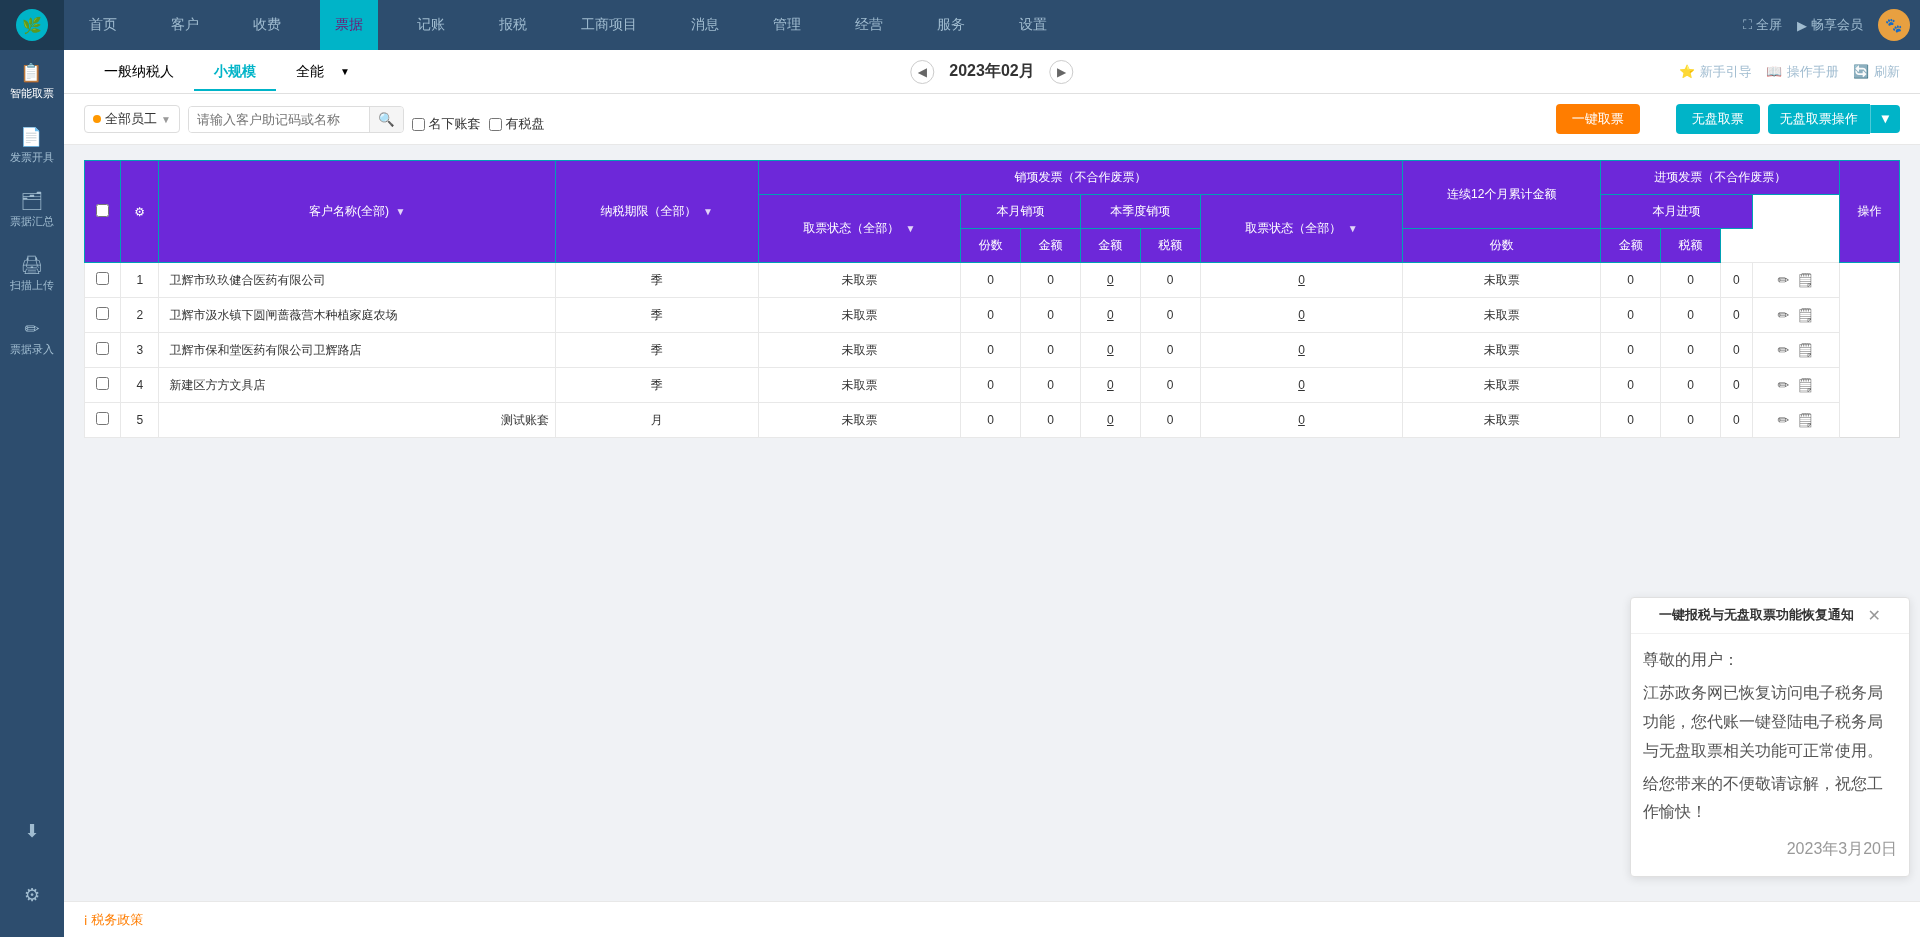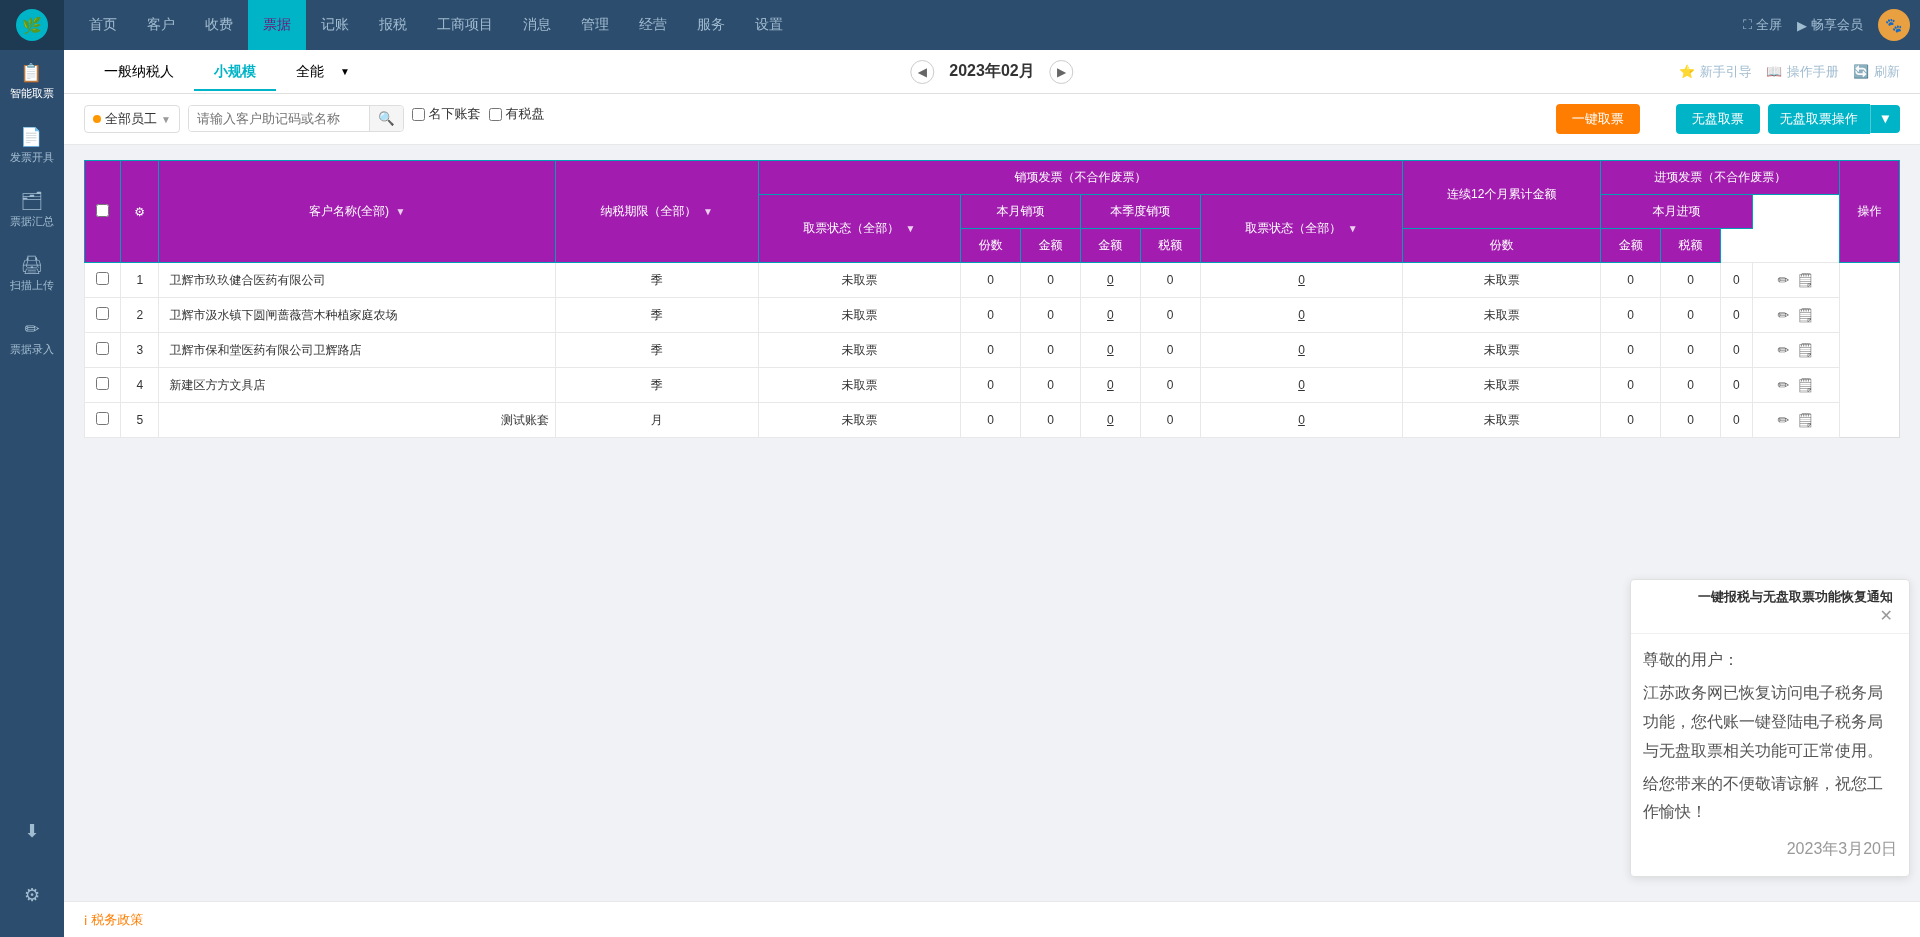--- a/index.html
+++ b/index.html
@@ -66,20 +66,21 @@
     }
 
     
     .top-nav {
       height: 50px;
       background: #2d4d6e;
       display: flex;
       align-items: center;
       padding: 0 10px;
       flex-shrink: 0;
+      gap: 24px;
     }
     .nav-item {
       color: #a0bcd0;
       padding: 0 15px;
       height: 50px;
       display: flex;
       align-items: center;
       cursor: pointer;
       font-size: 14px;
     }
@@ -144,21 +145,21 @@
       background: white;
       padding: 10px 20px;
       display: flex;
       align-items: center;
       gap: 10px;
       border-bottom: 1px solid #e8e8e8;
       flex-shrink: 0;
     }
     .toolbar-left {
       display: flex;
-      align-items: flex-start;
+      align-items: flex-end;
       gap: 8px;
     }
     .toolbar-right {
       margin-left: auto;
       display: flex;
       align-items: center;
       gap: 8px;
     }
     .select-box {
       display: flex;
@@ -277,21 +278,21 @@
       overflow: auto;
       padding: 15px 20px;
     }
     .data-table {
       width: 100%;
       border-collapse: collapse;
       background: white;
       border: 1px solid #ddd;
     }
     .data-table th {
-      background: #a21caf;
+      background: #6d28d9;
       color: white;
       padding: 8px 6px;
       text-align: center;
       font-weight: normal;
       font-size: 12px;
       border: 1px solid #00a0b4;
       white-space: nowrap;
     }
     .data-table td {
       padding: 7px 6px;
@@ -329,27 +330,26 @@
       width: 280px;
       background: white;
       border: 1px solid #e0e0e0;
       border-radius: 4px;
       box-shadow: 0 2px 10px rgba(0,0,0,0.1);
       z-index: 100;
     }
     .notification-header {
       display: flex;
       justify-content: space-between;
-      align-items: flex-end;
-      padding: 8px 16px;
+      align-items: flex-start;
+      padding: 8px 28px;
       border-bottom: 1px solid #f0f0f0;
       font-size: 13px;
       font-weight: bold;
       color: #333;
-      flex-direction: column;
     }
     .notification-close {
       background: none;
       border: none;
       cursor: pointer;
       color: #999;
       font-size: 16px;
     }
     .notification-body {
       padding: 12px;

